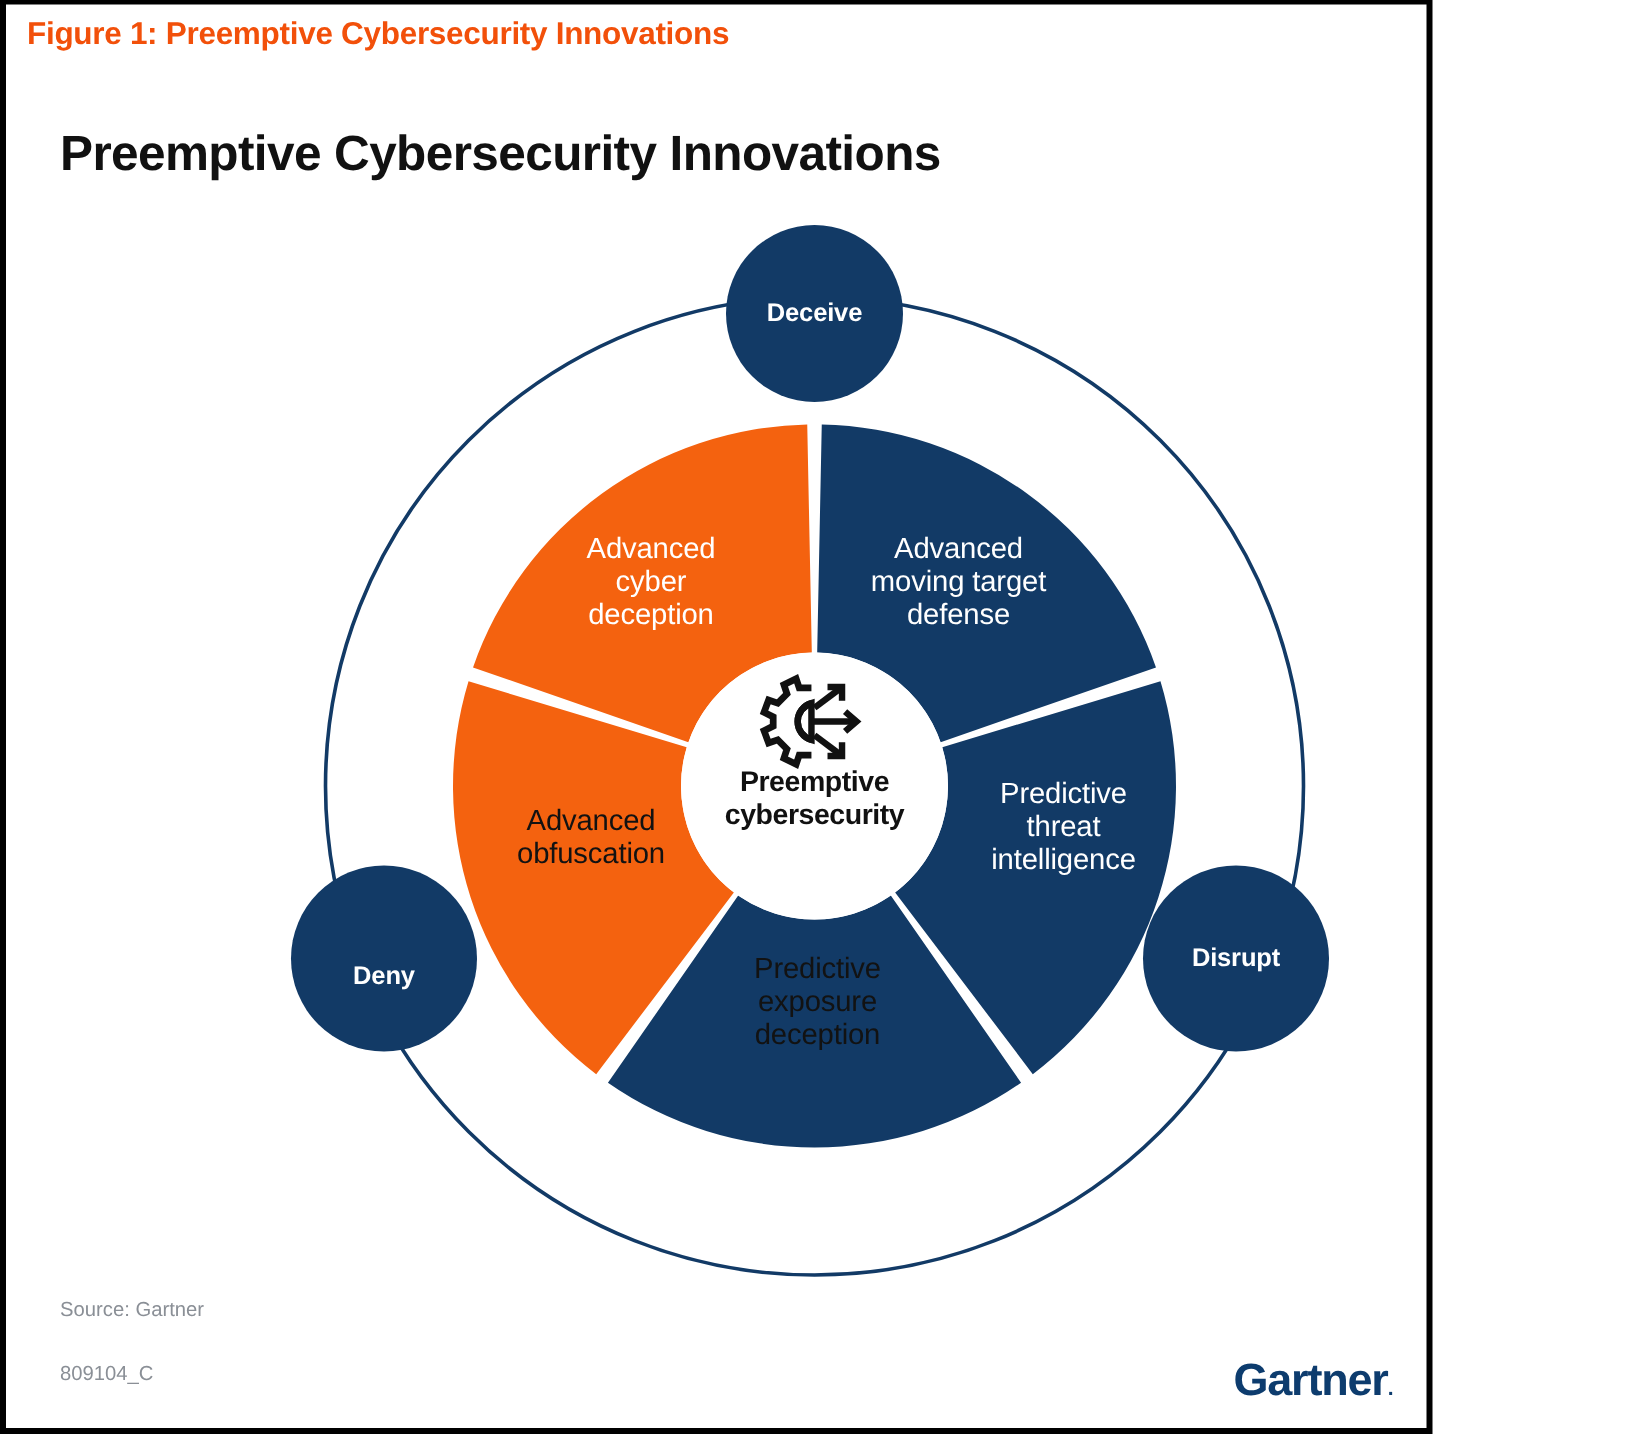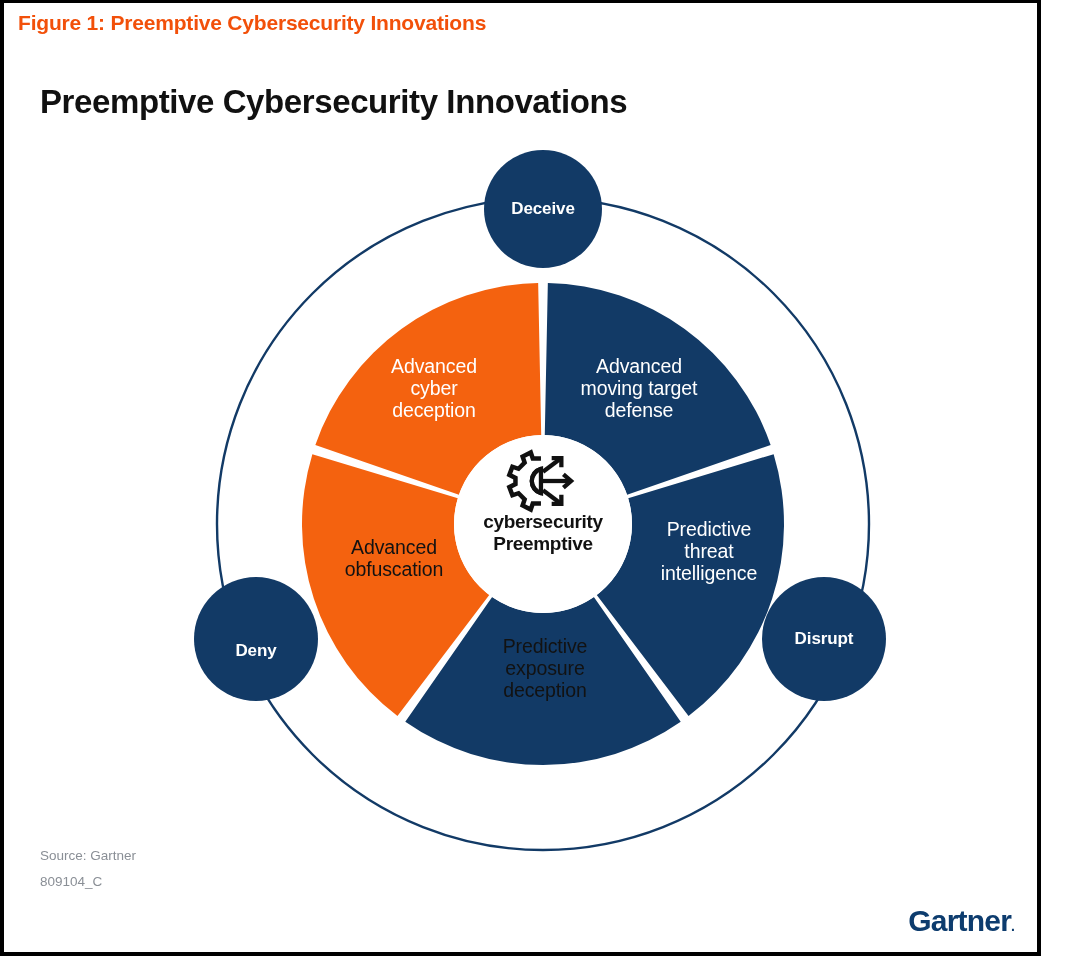--- a/index.html
+++ b/index.html
@@ -6,21 +6,21 @@
   html, body {
     margin: 0;
     padding: 0;
     background: #ffffff;
   }
   body {
     font-family: "Liberation Sans", sans-serif;
   }
   #page {
     position: relative;
-    width: 1041px;
+    width: 955px;
     height: 956px;
     background: #ffffff;
     box-sizing: border-box;
     border-left: 4px solid #000000;
     border-right: 4px solid #000000;
     border-top: 3px solid #000000;
     border-bottom: 4px solid #000000;
     overflow: hidden;
   }
 
@@ -99,21 +99,21 @@
 
   
   #source-block {
     position: absolute;
     left: 36px;
     top: 840px;
     color: #8a8f96;
     font-size: 13.5px;
     line-height: 1.9;
   }
-  #source-block div { white-space: nowrap; }
+  #source-block div { white-space: nowrap; margin-top: 17px; }
 
   #gartner-logo {
     position: absolute;
     right: 22px;
     bottom: 14px;
     font-size: 30px;
     font-weight: bold;
     color: #0D3C6E;
     letter-spacing: -0.8px;
     white-space: nowrap;
@@ -178,22 +178,22 @@
           <path d="M 0 -9 L 16 -21"></path>
           <path d="M 8.5 -22.5 L 18 -22.5 L 18 -13.5" stroke-linejoin="miter"></path>
 
           <path d="M 0 9 L 16 21"></path>
           <path d="M 8.5 22.5 L 18 22.5 L 18 13.5" stroke-linejoin="miter"></path>
         </g>
       </g>
     </svg>
 
     <div id="hub-label" style="left:439px; top:508px; width:200px;">
+      <div>Preemptive</div>
       <div>cybersecurity</div>
-      <div>Preemptive</div>
     </div>
 
     <div class="seg-label light" style="left:355px; top:352px; width:150px;">
       <div>Advanced</div>
       <div>cyber</div>
       <div>deception</div>
     </div>
 
     <div class="seg-label light" style="left:552px; top:352px; width:166px;">
       <div>Advanced</div>

